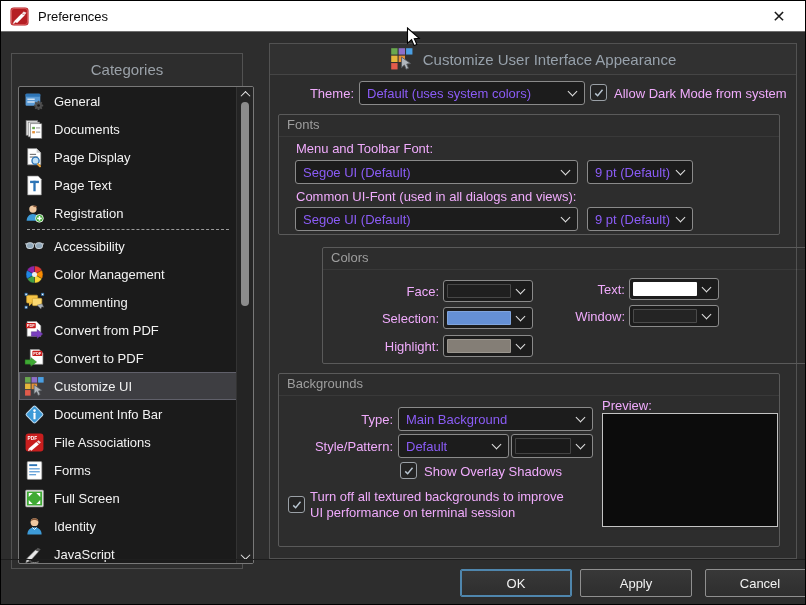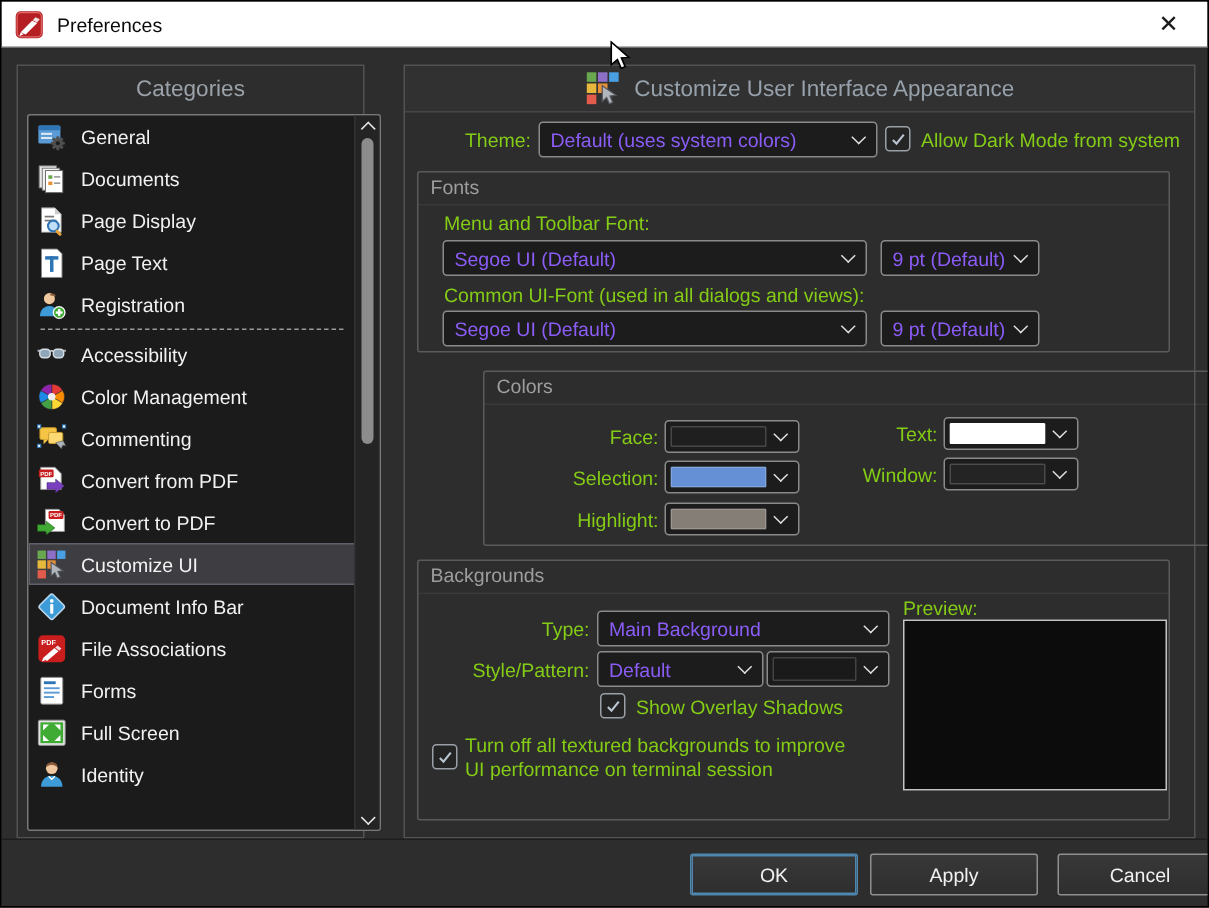--- a/index.html
+++ b/index.html
@@ -12,21 +12,21 @@
   
   .titlebar{position:absolute;left:0;top:0;right:0;height:31px;background:#ffffff;
     border-bottom:1px solid #6f6f6f;display:flex;align-items:center;padding:0 9px;box-sizing:border-box;}
   .title-icon{width:19px;height:19px;margin-right:9px;flex:0 0 19px;}
   .title-text{font-size:13px;color:#0a0a0a;}
   .close-btn{margin-left:auto;width:34px;height:31px;display:flex;align-items:center;
     justify-content:center;font-size:16px;color:#1a1a1a;}
   
   .content{position:absolute;left:0;top:31px;right:0;bottom:0;background:#2d2d2d;}
   .panel{position:absolute;border:1px solid #525252;box-sizing:border-box;}
-  .left-panel{left:10px;top:11px;width:232px;height:516px;}
+  .left-panel{left:10px;top:21px;width:232px;height:516px;}
   .right-panel{left:268px;top:11px;width:528px;height:516px;}
   .cat-header{height:31px;display:flex;align-items:center;justify-content:center;
     color:#9aa1a8;font-size:15px;}
   .cat-list{position:absolute;left:6px;top:32px;width:236px;height:478px;background:#1b1b1b;
     border:1px solid #787878;border-radius:2px;overflow:hidden;box-sizing:border-box;}
   .cat-item{height:28px;display:flex;align-items:center;gap:9px;padding-left:5px;
     width:calc(100% - 16px);box-sizing:border-box;color:#f2f2f2;font-size:13px;white-space:nowrap;}
   .cat-item.selected{background:#3e3e42;outline:1px solid #60606a;outline-offset:-1px;}
   .cat-icon{width:21px;height:21px;flex:0 0 21px;display:flex;}
   .cat-icon svg{width:21px;height:21px;}
@@ -36,21 +36,21 @@
   .sb-up{top:0;} .sb-down{bottom:0;}
   .sb-chev{width:6px;height:6px;border-right:1.7px solid #e8e8e8;border-bottom:1.7px solid #e8e8e8;}
   .sb-up .sb-chev{transform:rotate(-135deg) translate(-1px,-1px);}
   .sb-down .sb-chev{transform:rotate(45deg) translate(-1px,-1px);}
   .sb-thumb{position:absolute;left:4px;width:8px;top:15px;height:204px;border-radius:4px;background:#8c8c8c;}
   
   .rp-header{height:30px;border-bottom:1px solid #454545;display:flex;align-items:center;
     justify-content:center;gap:9px;color:#97a1ab;font-size:15px;background:rgba(255,255,255,.025);}
   .rp-header .hdr-icon{width:24px;height:24px;display:flex;}
   .rp-header .hdr-icon svg{width:24px;height:24px;}
-  .lbl{position:absolute;color:#84cc16;font-size:13px;line-height:16px;}
+  .lbl{position:absolute;color:#f0abfc;font-size:13px;line-height:16px;}
   .r{text-align:right;}
   .dd{position:absolute;background:#1c1c1c;border:1px solid #8a8a8a;border-radius:3px;
     box-sizing:border-box;color:#8b5cf6;font-size:13px;display:flex;align-items:center;
     padding:0 22px 0 7px;white-space:nowrap;overflow:hidden;}
   .chev{position:absolute;right:8px;top:50%;width:6px;height:6px;
     border-right:1.6px solid #e2e2e2;border-bottom:1.6px solid #e2e2e2;
     transform:translateY(-72%) rotate(45deg);}
   .swatch{position:absolute;left:3px;top:3px;bottom:3px;right:21px;border-radius:1px;border:1px solid rgba(255,255,255,.18);}
   .cb{position:absolute;width:17px;height:17px;background:#242424;border:1px solid #9aa0a6;
     border-radius:3px;box-sizing:border-box;display:flex;align-items:center;justify-content:center;}
@@ -300,20 +300,31 @@
               <span class="cat-icon">
                 <svg viewBox="0 0 20 20">
                   <circle cx="10" cy="5.9" r="3.7" fill="#f0c8a0"></circle>
                   <path d="M6.4 5.2c.4-2.7 3.4-3.9 5.6-2.6 1 .6 1.5 1.5 1.6 2.6-1.3-1.1-2.4-1.4-3.6-1.4s-2.4.4-3.6 1.4z" fill="#8a5a3a"></path>
                   <path d="M3.2 17.6c0-4.3 2.9-7 6.8-7s6.8 2.7 6.8 7z" fill="#3d9bd8"></path>
                   <path d="M8 10.9l2 1.9 2-1.9" stroke="#fff" stroke-width=".9" fill="none"></path>
                 </svg>
               </span>
               <span class="cat-label">Identity</span>
             </div>
+            <div class="cat-item">
+              <span class="cat-icon">
+                <svg viewBox="0 0 20 20">
+                  <path d="M2.8 13.8l8.2-8.2 3.2 1.2-7.8 8.6z" fill="#e9e9e9" stroke="#888" stroke-width=".5"></path>
+                  <path d="M11 5.6l2.1-2.1 2.8 1.6-2 2.2z" fill="#555"></path>
+                  <path d="M2.8 13.8l-1.1 4.1 3.7-1.6z" fill="#cfcfcf" stroke="#888" stroke-width=".4"></path>
+                  <path d="M6 17c2.4.9 5.6.9 8 0" stroke="#9a9a9a" stroke-width=".8" fill="none"></path>
+                </svg>
+              </span>
+              <span class="cat-label">JavaScript</span>
+            </div>
           </div>
         <div class="scrollbar">
           <div class="sb-btn sb-up">
               <span class="sb-chev"></span>
             </div>
           <div class="sb-thumb"></div>
           <div class="sb-btn sb-down">
               <span class="sb-chev"></span>
             </div>
         </div>

